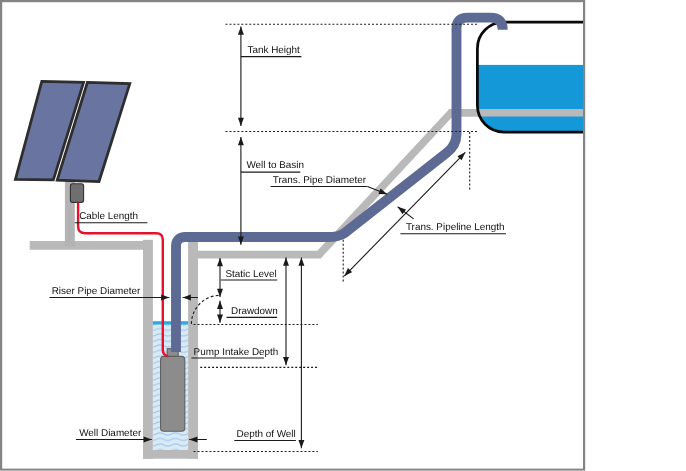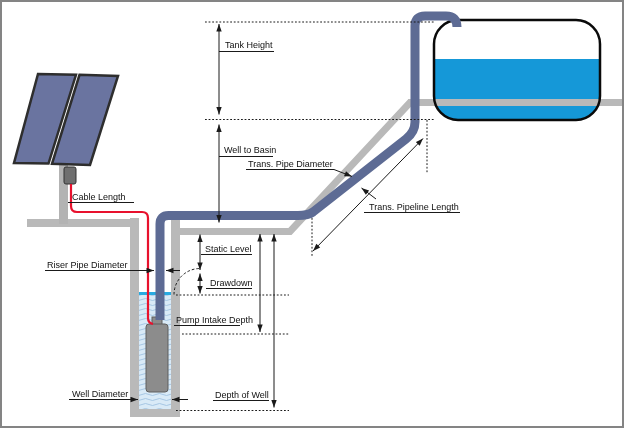--- a/index.html
+++ b/index.html
@@ -1,18 +1,18 @@
 <!DOCTYPE html>
 <html><head>
 <meta charset="utf-8">
 <style>
   html,body{margin:0;padding:0;background:#fff;}
   #stage{
     position:relative;
-    width:624px;height:428px;
+    width:532px;height:428px;
     box-sizing:border-box;
     border:2px solid #848484;
     background:#fff;
     font-family:"Liberation Sans", sans-serif;
     overflow:hidden;
   }
   svg{position:absolute;left:0;top:0;}
   .lbl{
     font-family:"Liberation Sans", sans-serif;
     font-size:9px;

